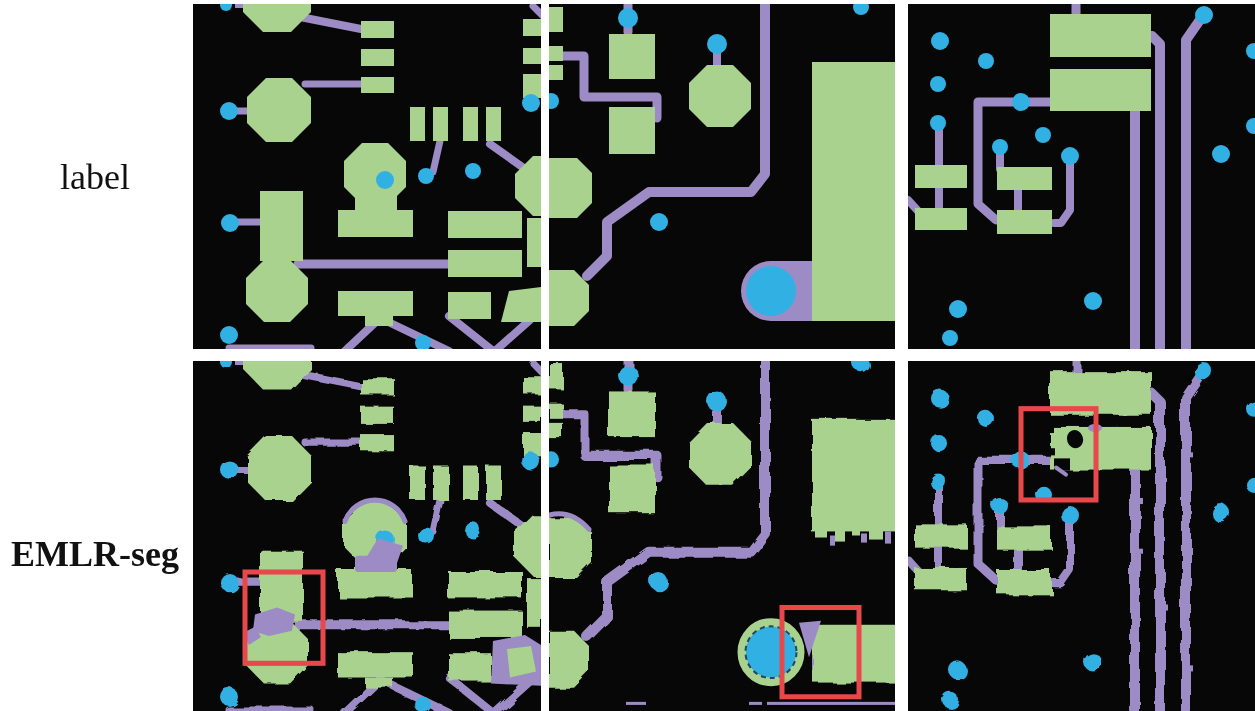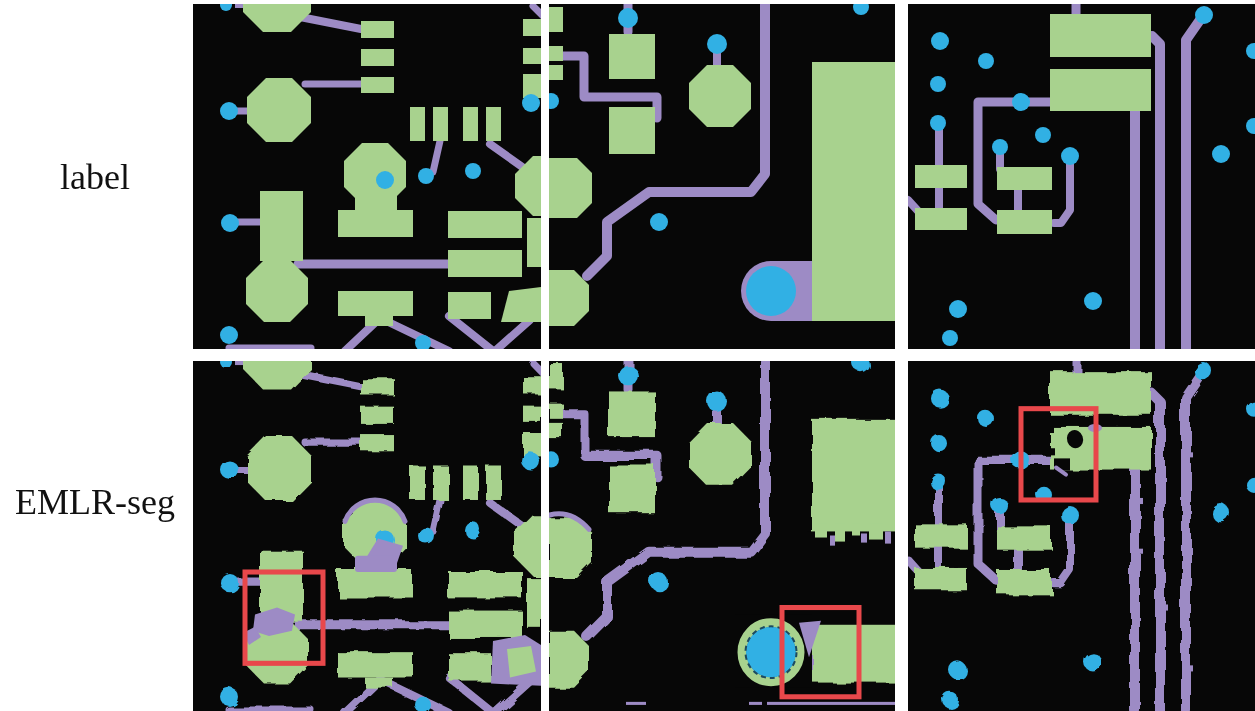--- a/index.html
+++ b/index.html
@@ -23,21 +23,21 @@
   .k{fill:var(--panel-background);}               
   .red{stroke:var(--highlight-red);fill:none;stroke-width:5;}
   .dash{stroke:var(--circle-dash);fill:none;stroke-width:2;stroke-dasharray:5 4;}
 </style>
 </head>
 <body>
 
 <div class="figure">
 
   <div class="row-label" style="top:159px;">label</div>
-  <div class="row-label" style="top:484px;">EMLR-seg</div>
+  <div class="row-label" style="top:536px;font-weight:bold;">EMLR-seg</div>
 
   <svg width="0" height="0" style="position:absolute" aria-hidden="true">
     <defs>
       <filter id="blob" x="-5%" y="-5%" width="110%" height="110%">
         <feTurbulence type="fractalNoise" baseFrequency="0.045" numOctaves="2" seed="7" result="n"></feTurbulence>
         <feDisplacementMap in="SourceGraphic" in2="n" scale="7"></feDisplacementMap>
       </filter>
 
       <g id="c1">
         <g>

